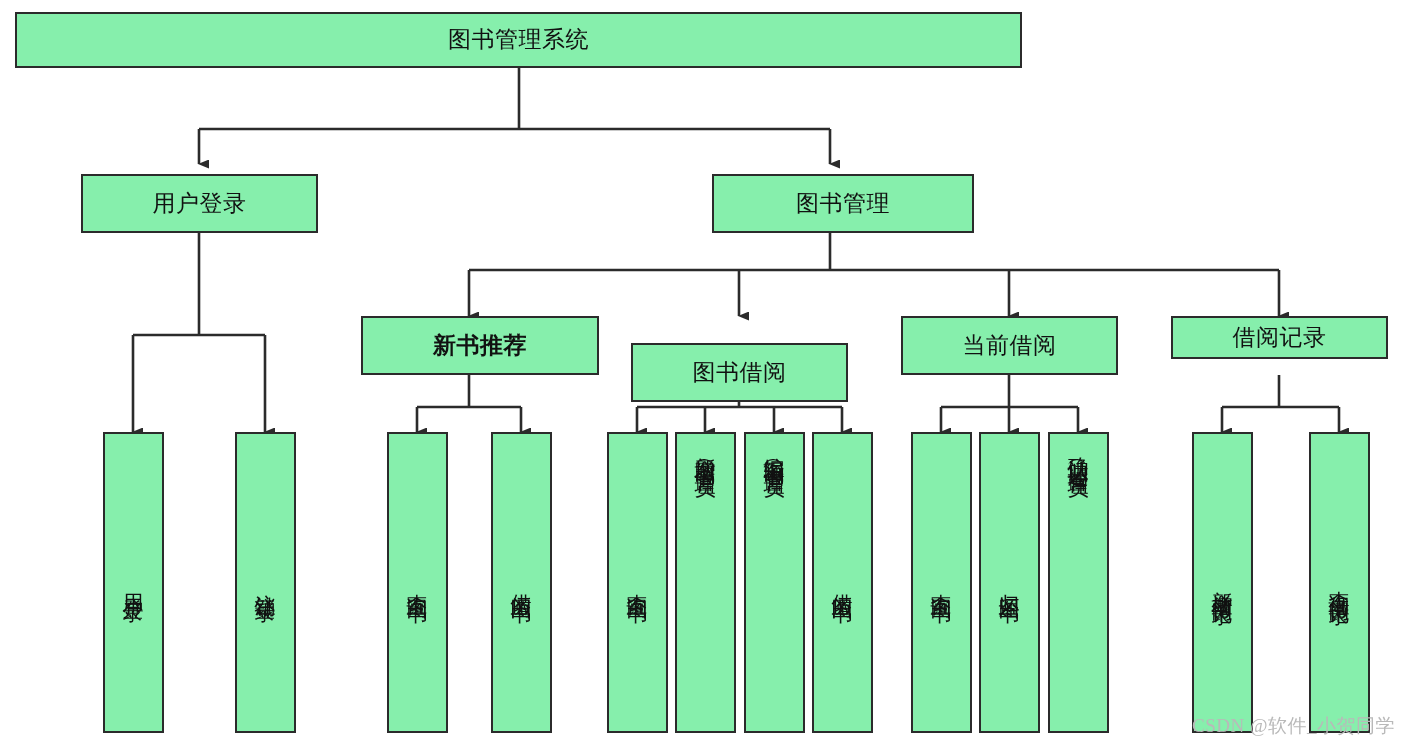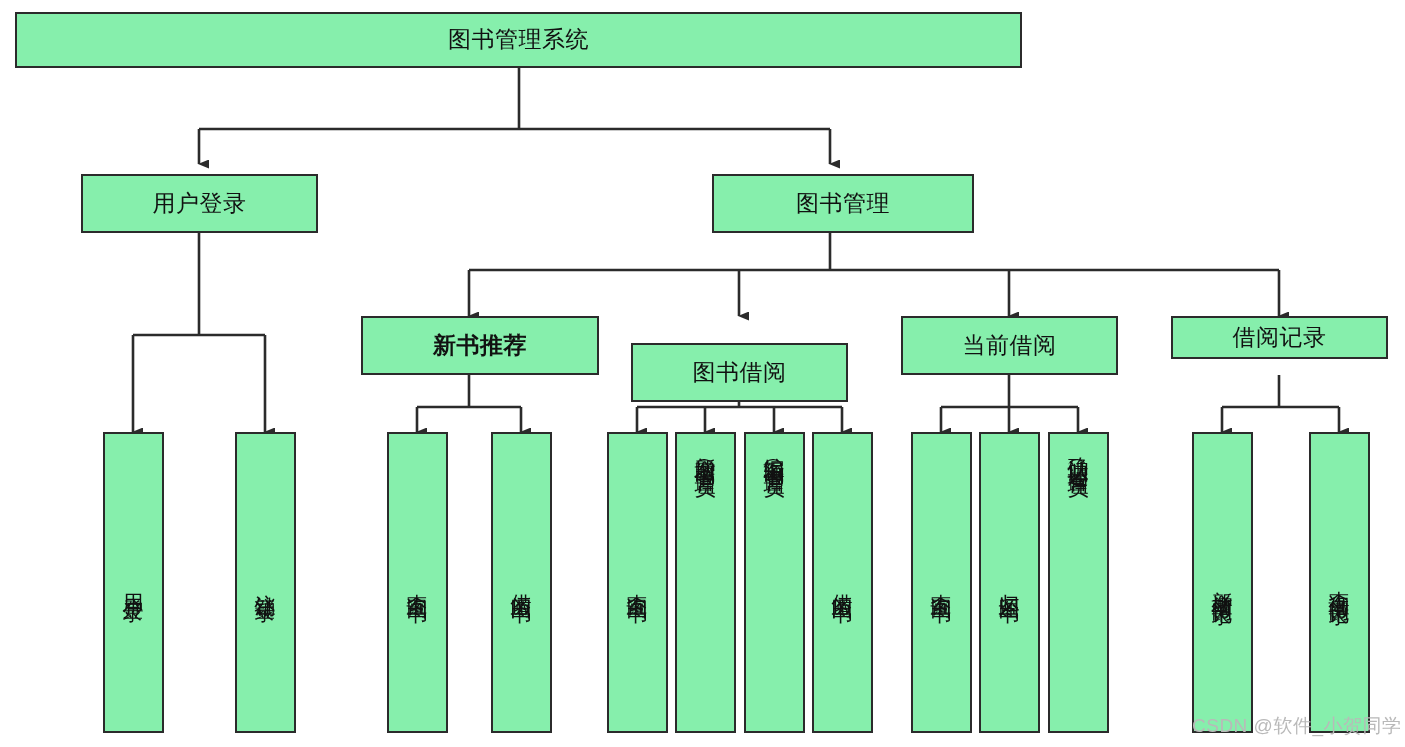--- a/index.html
+++ b/index.html
@@ -141,15 +141,15 @@
   <div class="node node-v top-aligned" style="left:744px; top:432px; width:61px; height:301px;">编辑图书（管理员）</div>
   <div class="node node-v" style="left:812px; top:432px; width:61px; height:301px;">借阅图书</div>
 
   <div class="node node-v" style="left:911px; top:432px; width:61px; height:301px;">查询图书</div>
   <div class="node node-v" style="left:979px; top:432px; width:61px; height:301px;">归还图书</div>
   <div class="node node-v top-aligned" style="left:1048px; top:432px; width:61px; height:301px;">确认归还（管理员）</div>
 
   <div class="node node-v" style="left:1192px; top:432px; width:61px; height:301px;">新增借阅记录</div>
   <div class="node node-v" style="left:1309px; top:432px; width:61px; height:301px;">查询借阅记录</div>
 
-  <div class="watermark" style="left:1192px; top:713px;">CSDN @软件_小贺同学</div>
+  <div class="watermark" style="left:1192px; top:713px;font-family:Liberation Serif, serif;">CSDN @软件_小贺同学</div>
 
 </div>
 
 </body></html>

